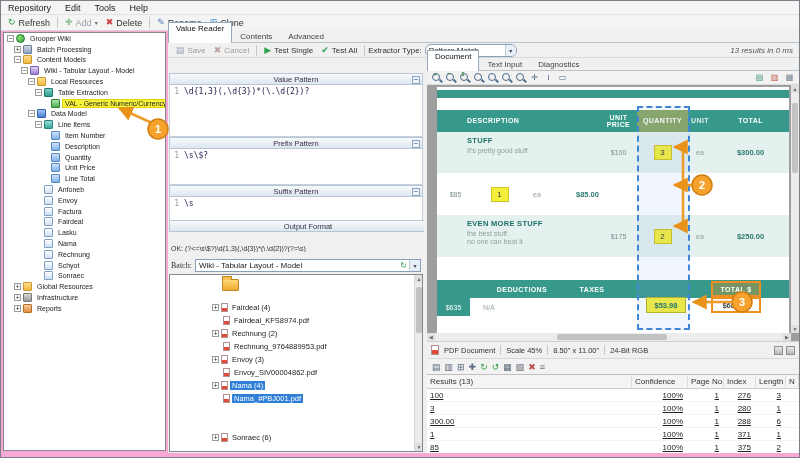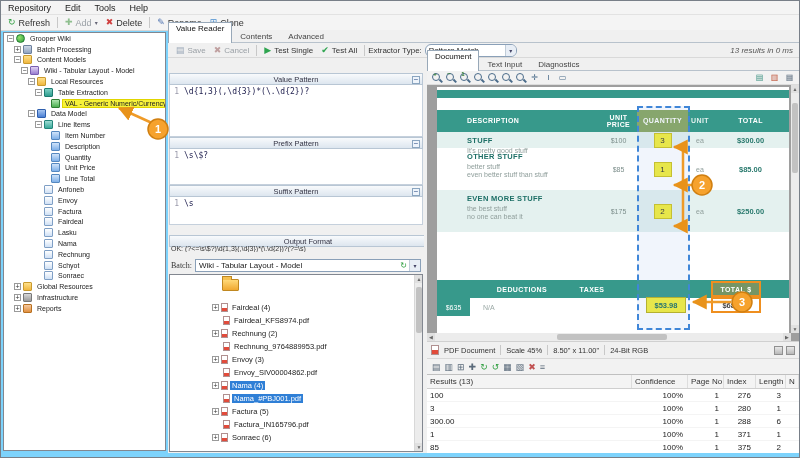--- a/index.html
+++ b/index.html
@@ -1,18 +1,18 @@
 <!DOCTYPE html>
 <html><head>
 <meta charset="utf-8">
 <style>
   * { margin:0; padding:0; box-sizing:border-box; }
   html,body { background:#d4d0c8; }
   body { font-family:"Liberation Sans", sans-serif; }
-  #window { position:relative; width:800px; height:458px; background:#7dd3fc; border:1px solid #787f88; overflow:hidden; }
+  #window { position:relative; width:800px; height:458px; background:#f9a8d4; border:1px solid #787f88; overflow:hidden; }
 
   
   #menubar { position:absolute; left:0; top:0; width:100%; height:14px; display:flex; align-items:center; background:#f4f4f4; border-bottom:1px solid #e2e2e2; font-size:9px; color:#222; }
   .menu-item { padding:0 7px; height:100%; display:flex; align-items:center; cursor:default; }
   #main-toolbar { position:absolute; left:0; top:14px; width:100%; height:16px; display:flex; align-items:center; background:#f4f4f4; border-bottom:1px solid #d6d6d6; font-size:9px; color:#333; padding-left:3px; }
   .tbtn { display:flex; align-items:center; gap:3px; padding:0 4px; height:14px; white-space:nowrap; }
   .tbtn .ic { font-size:9px; line-height:9px; }
   .tbtn.dis { color:#9aa0a6; }
   .tsep { width:1px; height:11px; background:#c8c8c8; margin:0 3px; }
   .ddarrow { font-size:6px; color:#667; }
@@ -48,21 +48,21 @@
 
   
   #middle-panel { position:absolute; left:167px; top:57px; width:256px; height:395px; background:#f0f0f0; }
   #editor-tabs { position:absolute; left:0; top:0; width:256px; }
   #sections { position:absolute; left:1px; top:15px; width:254px; }
   .sec-head { position:relative; height:12px; background:linear-gradient(#f8fafc,#dde6ef); border:1px solid #b8c6d4; font-size:7.5px; color:#334; display:flex; align-items:center; justify-content:center; }
   .sec-head .min { position:absolute; right:2px; top:1.5px; width:8px; height:8px; background:#eef4fb; border:1px solid #8aa5c0; color:#33538a; font-size:8px; line-height:6px; text-align:center; }
   .sec-body { background:#fff; border:1px solid #c5d0dc; border-top:none; display:flex; font-family:"DejaVu Sans Mono", monospace; font-size:8px; }
   .gutter { width:11px; color:#99a; text-align:right; padding:2px 2px 0 0; flex:0 0 11px; }
   .code { padding:2px 0 0 3px; color:#1b1b4b; white-space:pre; }
-  #of-head { position:absolute; left:1px; top:177px; width:278px; }
+  #of-head { position:absolute; left:1px; top:162px; width:278px; }
   #status-line { position:absolute; left:3px; top:187px; width:250px; font-size:7px; color:#333; white-space:nowrap; overflow:hidden; }
   #batch-bar { position:absolute; left:1px; top:200px; width:254px; height:15px; display:flex; align-items:center; font-size:8px; color:#333; padding:0 2px; }
   #batch-bar .blbl { margin-right:3px;font-family:Liberation Serif, serif; }
   .combo { flex:1; height:13px; background:#fff; border:1px solid #8aa0b8; display:flex; align-items:center; font-size:8px; color:#222; padding-left:3px; overflow:hidden; white-space:nowrap; }
   .combo .cico { margin-left:auto; color:#2e9e3f; font-size:8px; padding:0 2px; }
   .combo .abtn { width:11px; height:100%; background:#e8eef6; border-left:1px solid #c0ccd8; display:flex; align-items:center; justify-content:center; font-size:6px; color:#446; flex:0 0 11px; }
   #batch-tree { position:absolute; left:1px; top:216px; width:254px; height:178px; background:#fff; border:1px solid #828790; overflow:hidden; }
   #batch-entries { position:absolute; inset:0; }
   .broot { position:absolute; left:52px; top:4px; }
   .folderico { width:17px; height:12px; background:linear-gradient(#ffd978,#f0a830); border:1px solid #c08820; border-radius:1px; position:relative; }
@@ -130,21 +130,21 @@
   .sico { width:8px; height:10px; background:linear-gradient(#fff 55%, #e24b3b 55%); border:1px solid #b09090; }
   .sico2 { width:9px; height:9px; background:linear-gradient(#e8e8e8,#b8b8b8); border:1px solid #909090; }
   #doc-status .right { margin-left:auto; display:flex; gap:3px; }
   #results-toolbar { position:absolute; left:0; top:300px; width:372px; height:16px; display:flex; align-items:center; gap:4px; padding:0 5px; border-top:1px solid #d8d8d8; background:#f2f2f2; font-size:9px; }
   .rico { color:#5a6a7a; line-height:10px; }
   .rico.green { color:#2e9e3f; }
   .rico.red { color:#c05050; }
   #results-grid { position:absolute; left:0; top:316px; width:372px; height:79px; background:#fff; border-top:1px solid #c0c0c0; font-size:8px; overflow:hidden; }
   .g-head { display:flex; height:14px; background:#f4f4f4; border-bottom:1px solid #cfcfcf; color:#333; }
   .g-hcell { border-right:1px solid #ddd; padding:2px 3px 0; overflow:hidden; white-space:nowrap; flex:0 0 auto; }
-  .g-row { display:flex; height:13px; color:#222; border-bottom:1px solid #f4f4f4; }
+  .g-row { display:flex; height:13px; color:#222; border-bottom:1px solid #f4f4f4;text-decoration:underline; }
   .g-cell { padding:1.5px 5px 0 3px; overflow:hidden; white-space:nowrap; flex:0 0 auto; }
   .g-cell.num { text-align:right; }
 
   #annotations { position:absolute; left:0; top:0; width:800px; height:458px; z-index:100; pointer-events:none; }
 </style>
 </head>
 <body>
 
 <div id="window">
 
@@ -429,31 +429,20 @@
           </div>
           <div class="bentry" style="top: 104px;">
             <div class="bl1">
               <div class="exp">+</div>
               <div class="pdfico"></div>
               <div class="blabel sel">Nama (4)</div>
             </div>
             <div class="bl2">
               <div class="pdfico"></div>
               <div class="blabel sel">Nama_#PBJ001.pdf</div>
-            </div>
-          </div>
-          <div class="bentry" style="top: 130px;">
-            <div class="bl1">
-              <div class="exp">+</div>
-              <div class="pdfico"></div>
-              <div class="blabel">Factura (5)</div>
-            </div>
-            <div class="bl2">
-              <div class="pdfico"></div>
-              <div class="blabel">Factura_IN165796.pdf</div>
             </div>
           </div>
           <div class="bentry" style="top: 156px;">
             <div class="bl1">
               <div class="exp">+</div>
               <div class="pdfico"></div>
               <div class="blabel">Sonraec (6)</div>
             </div>
           </div>
         </div>
@@ -502,38 +491,33 @@
       <div id="page">
         <div class="strip"></div>
         <div id="inv-head">
             <div class="h-cell h-desc" style="width: 163px;">DESCRIPTION</div>
             <div class="h-cell h-price" style="width: 37px;">UNIT PRICE</div>
             <div class="h-cell h-qty" style="width: 51px;">QUANTITY</div>
             <div class="h-cell h-unit" style="width: 24px;">UNIT</div>
             <div class="h-cell h-total" style="width: 77px;">TOTAL</div>
           </div>
         <div id="inv-rows">
-            <div class="irow alt" style="height: 16px; justify-content: flex-end;">
+            <div class="irow alt" style="height: 41px; justify-content: flex-end;">
               <div class="c-desc">
                 <div class="t">STUFF</div>
                 <div class="l">It's pretty good stuff</div>
               </div>
               <div class="c-price">$100</div>
               <div class="c-qty">
                 <div class="qty-val">3</div>
               </div>
               <div class="c-unit">ea</div>
               <div class="c-total">$300.00</div>
             </div>
             <div class="irow" style="height: 42px;">
-              <div class="c-desc">
-                <div class="t">OTHER STUFF</div>
-                <div class="l">better stuff</div>
-                <div class="l">even better stuff than stuff</div>
-              </div>
               <div class="c-price">$85</div>
               <div class="c-qty">
                 <div class="qty-val">1</div>
               </div>
               <div class="c-unit">ea</div>
               <div class="c-total">$85.00</div>
             </div>
             <div class="irow alt" style="height: 42px;">
               <div class="c-desc">
                 <div class="t">EVEN MORE STUFF</div>

